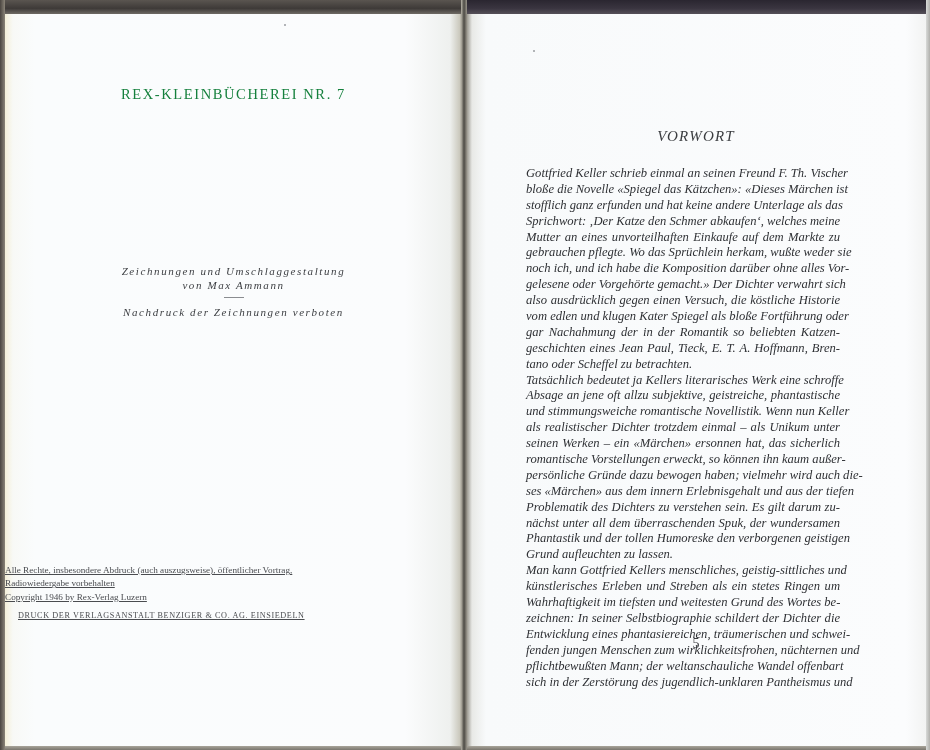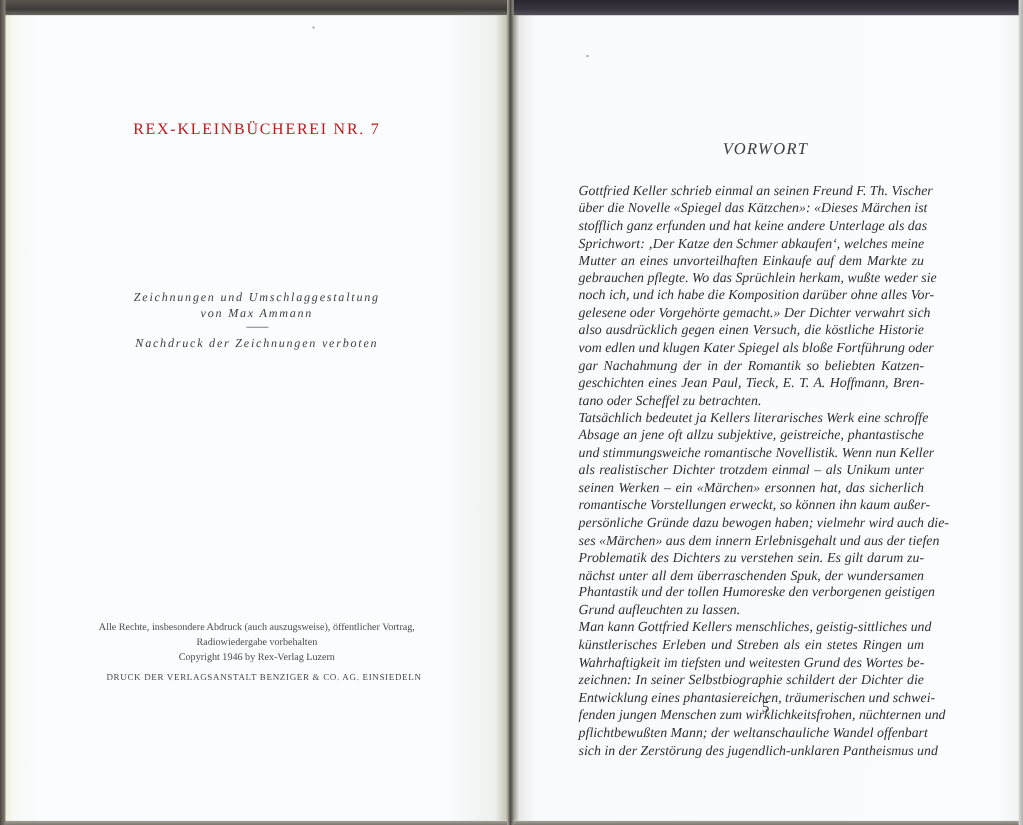--- a/index.html
+++ b/index.html
@@ -76,22 +76,21 @@
 
     
     .series-title {
       position: absolute;
       left: 5px; width: 457px;
       top: 86px;
       text-align: center;
       font-family: "Liberation Serif", serif;
       font-size: 14.5px;
       letter-spacing: 1.6px;
-      color: #b91c1c;
-      margin-top: 24px;
+      color: #15803d;
     }
     .credits {
       position: absolute;
       left: 5px; width: 457px;
       top: 264px;
       text-align: center;
       font-family: "Liberation Serif", serif;
       font-style: italic;
       font-size: 11px;
       color: #3e4044;
@@ -101,25 +100,25 @@
     .credits .rule {
       width: 20px;
       height: 1px;
       background: #8a8c90;
       margin: 5px auto 7px auto;
     }
     .imprint {
       position: absolute;
       left: 5px; width: 457px;
       top: 564px;
-      text-align: center;
       font-family: "Liberation Serif", serif;
       font-size: 9.2px;
       color: #4a4c50;
       line-height: 13.4px;
+      text-decoration: underline;
     }
     .imprint .printer {
       margin-top: 5px;
       font-size: 8.2px;
       letter-spacing: 0.6px;
       padding-left: 13px;
     }
 
     
     .chapter-title {
@@ -200,21 +199,21 @@
     <div>Alle Rechte, insbesondere Abdruck (auch auszugsweise), öffentlicher Vortrag,</div>
     <div>Radiowiedergabe vorbehalten</div>
     <div>Copyright 1946 by Rex-Verlag Luzern</div>
     <div class="printer">DRUCK DER VERLAGSANSTALT BENZIGER &amp; CO. AG. EINSIEDELN</div>
   </div>
 
   <div class="chapter-title">VORWORT</div>
 
   <div class="body-text" id="body-text">
       <span class="line">Gottfried Keller schrieb einmal an seinen Freund F. Th. Vischer</span>
-      <span class="line">über die Novelle «Spiegel das Kätzchen»: «Dieses Märchen ist</span>
+      <span class="line">bloße die Novelle «Spiegel das Kätzchen»: «Dieses Märchen ist</span>
       <span class="line">stofflich ganz erfunden und hat keine andere Unterlage als das</span>
       <span class="line">Sprichwort: ‚Der Katze den Schmer abkaufen‘, welches meine</span>
       <span class="line">Mutter an eines unvorteilhaften Einkaufe auf dem Markte zu</span>
       <span class="line">gebrauchen pflegte. Wo das Sprüchlein herkam, wußte weder sie</span>
       <span class="line">noch ich, und ich habe die Komposition darüber ohne alles Vor-</span>
       <span class="line">gelesene oder Vorgehörte gemacht.» Der Dichter verwahrt sich</span>
       <span class="line">also ausdrücklich gegen einen Versuch, die köstliche Historie</span>
       <span class="line">vom edlen und klugen Kater Spiegel als bloße Fortführung oder</span>
       <span class="line">gar Nachahmung der in der Romantik so beliebten Katzen-</span>
       <span class="line">geschichten eines Jean Paul, Tieck, E. T. A. Hoffmann, Bren-</span>

